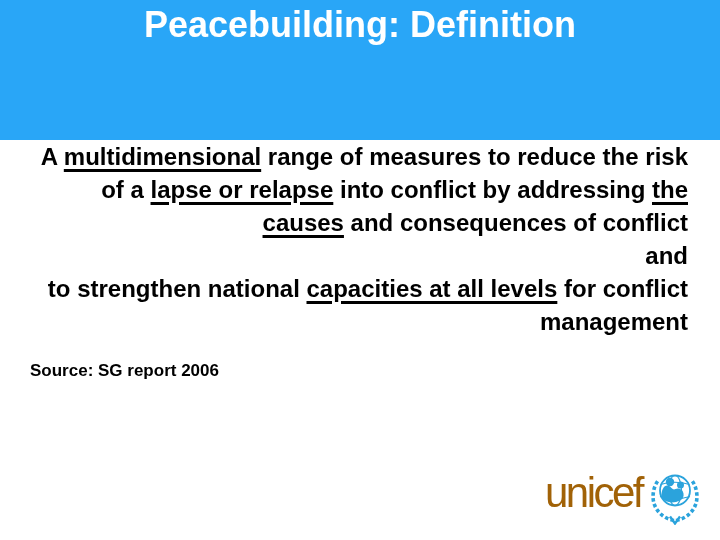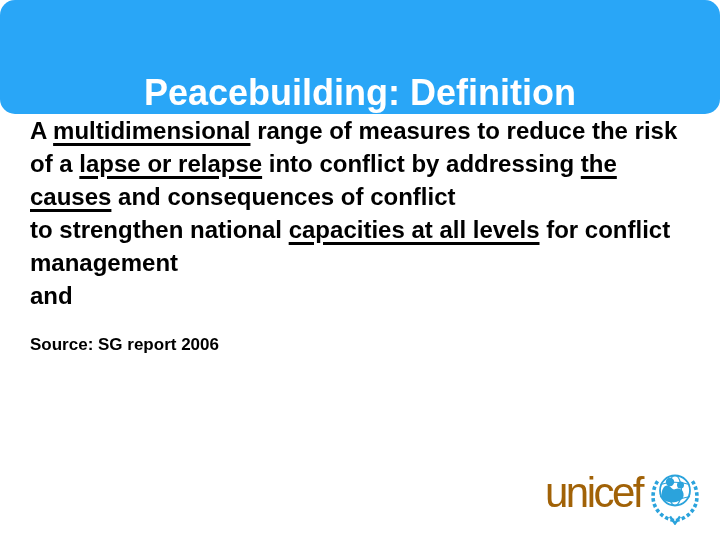--- a/index.html
+++ b/index.html
@@ -5,33 +5,33 @@
   html, body { margin: 0; padding: 0; }
   body {
     width: 720px; height: 540px; overflow: hidden;
     background: #ffffff;
     font-family: "Liberation Sans", "DejaVu Sans", sans-serif;
   }
   .slide { position: relative; width: 720px; height: 540px; background: #ffffff; }
 
   
   .title-bar {
-    height: 114px; background: #29A6F7;
-    display: flex; align-items: flex-end; justify-content: center; border-radius: 15px;
+    height: 140px; background: #29A6F7;
+    display: flex; align-items: flex-start; justify-content: center;
   }
   .slide-title {
     margin: 0; padding-top: 4px;
     color: #ffffff; font-size: 36px; font-weight: bold;
   }
 
   
   .content { padding: 0 30px; }
   p.body-text {
     width: 658px; margin: 0;
-    color: #000000; font-size: 24px; font-weight: bold; line-height: 33px;
+    color: #000000; font-size: 24px; font-weight: bold; line-height: 33px; text-align: right;
   }
   .p1 { margin-top: 43px; }
   .connector { margin-top: 22px; }
   .p2 { margin-top: 27px; }
   span.u {
     text-decoration: underline;
     text-decoration-thickness: 2.5px;
     text-underline-offset: 4px;
   }
   p.source-note {
@@ -54,23 +54,23 @@
 <div class="slide">
 
   <header class="title-bar">
     <h1 class="slide-title">Peacebuilding: Definition</h1>
   </header>
 
   <main class="content">
 
     <p class="body-text p1"><span>A </span><span class="u">multidimensional</span><span> range of measures to reduce the risk of a </span><span class="u">lapse or relapse</span><span> into conflict by addressing </span><span class="u">the causes</span><span> and consequences of conflict</span></p>
 
+    <p class="body-text connector">and</p>
+
     <p class="body-text p2"><span>to strengthen national </span><span class="u">capacities at all levels</span><span> for conflict management</span></p>
-
-    <p class="body-text connector">and</p>
 
     <p class="source-note">Source: SG report 2006</p>
 
   </main>
 
   <div class="logo">
     <span class="wordmark">unicef</span>
     <svg class="emblem" width="50" height="59" viewBox="0 0 50 58" xmlns="http://www.w3.org/2000/svg">
 
       <path d="M24,54 C14,52 7,46 4,37 C2,30 3,20 9,13" fill="none" stroke="#2BA3DC" stroke-width="3.6" stroke-dasharray="3.5 2.4"></path>

